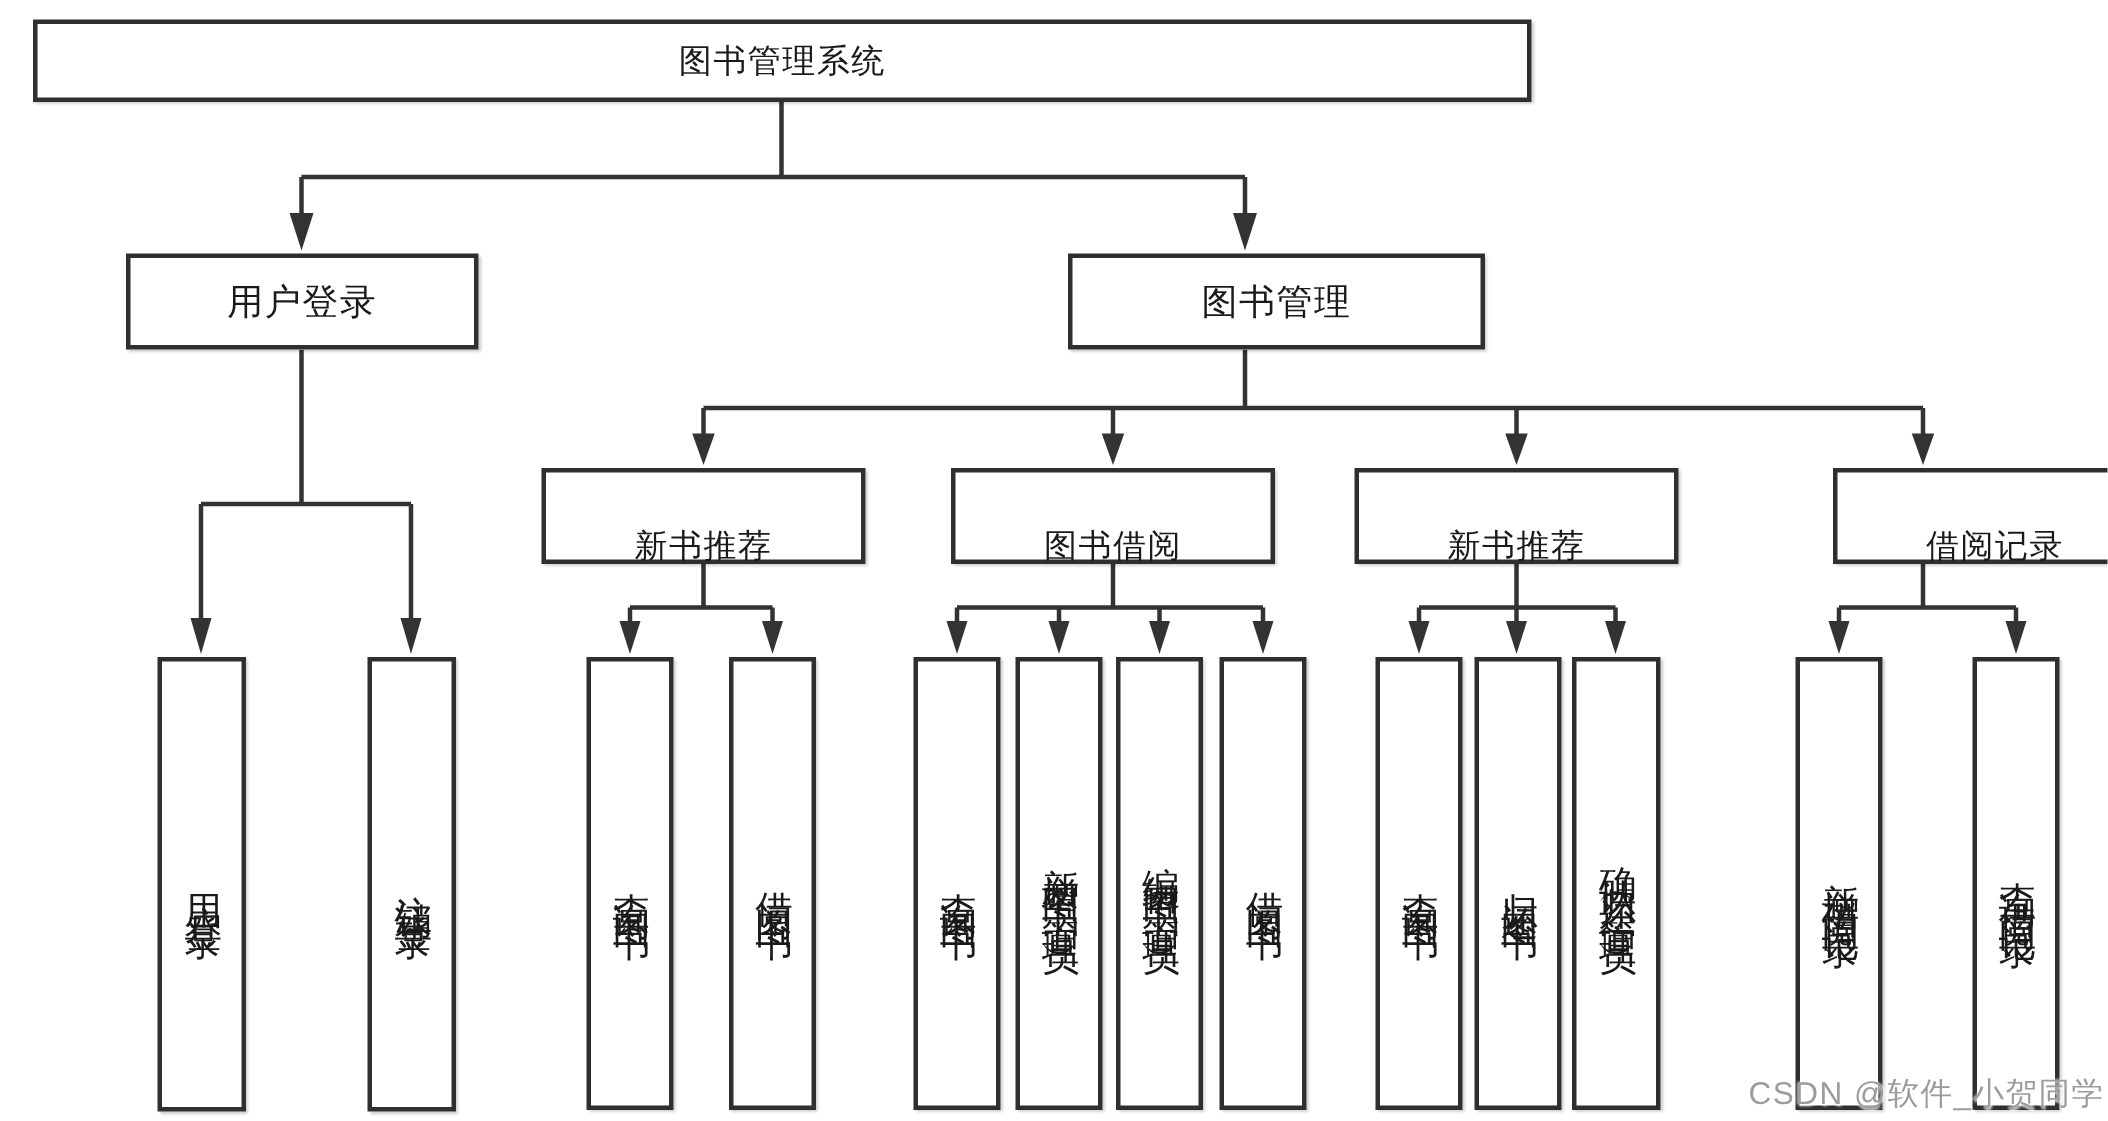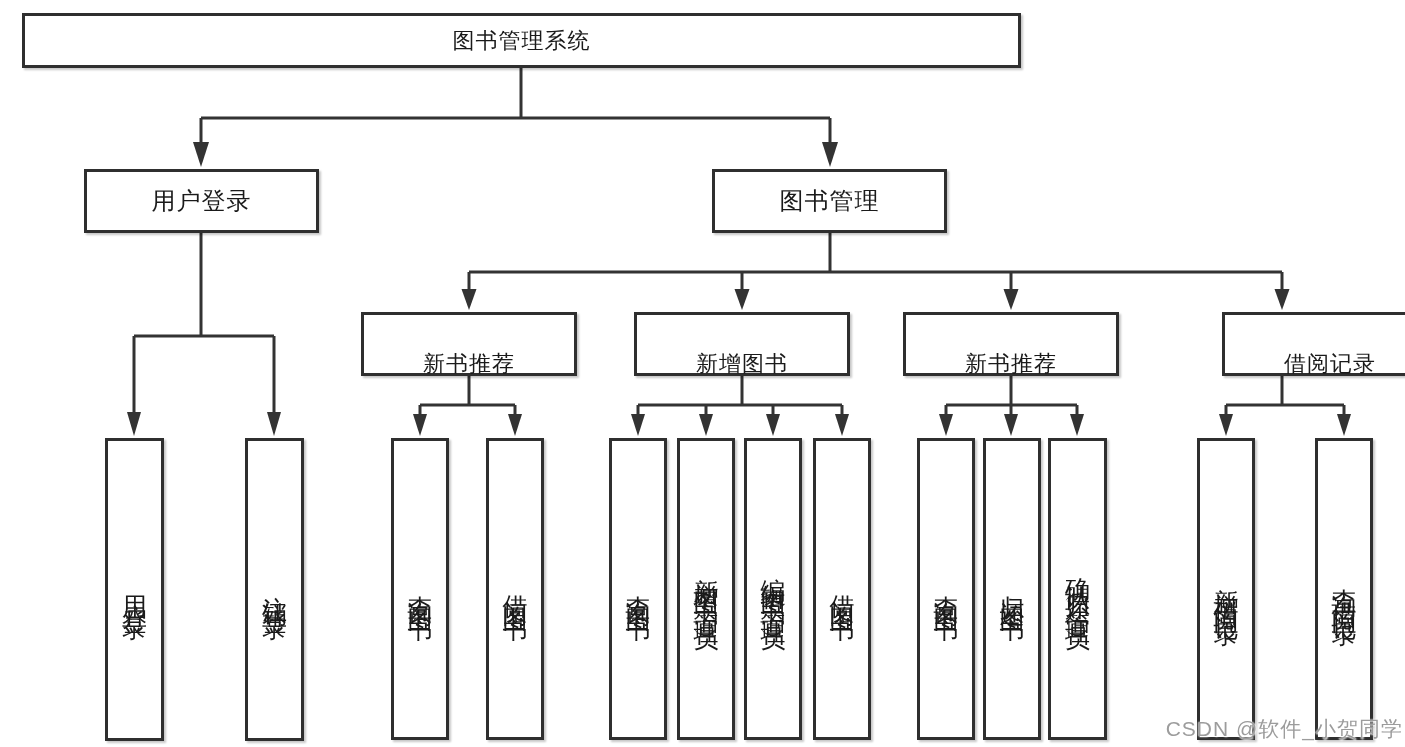--- a/index.html
+++ b/index.html
@@ -100,29 +100,29 @@
     <polygon points="1337,414 1351,414 1344,436" fill="#333333" stroke="none"></polygon>
   </svg>
 
   <div class="node root" style="left:22px;top:13px;width:999px;height:55px">
     <span class="lbl">图书管理系统</span>
   </div>
 
   <div class="node l2" style="left:84px;top:169px;width:235px;height:64px">
     <span class="lbl">用户登录</span>
   </div>
-  <div class="node l2" style="left:712px;top:169px;width:235px;height:64px">
+  <div class="node l2" style="left:712px;top:169px;width:278px;height:64px">
     <span class="lbl">图书管理</span>
   </div>
 
   <div class="node l3" style="left:361px;top:312px;width:216px;height:64px">
     <span class="lbl">新书推荐</span>
   </div>
   <div class="node l3" style="left:634px;top:312px;width:216px;height:64px">
-    <span class="lbl">新增图书</span>
+    <span class="lbl">图书借阅</span>
   </div>
   <div class="node l3" style="left:903px;top:312px;width:216px;height:64px">
     <span class="lbl">新书推荐</span>
   </div>
   <div class="node l3" style="left:1222px;top:312px;width:216px;height:64px">
     <span class="lbl">借阅记录</span>
   </div>
 
   <div class="node leaf" style="left:105px;top:438px;width:59px;height:303px">
     <span class="lbl">用户登录</span>

